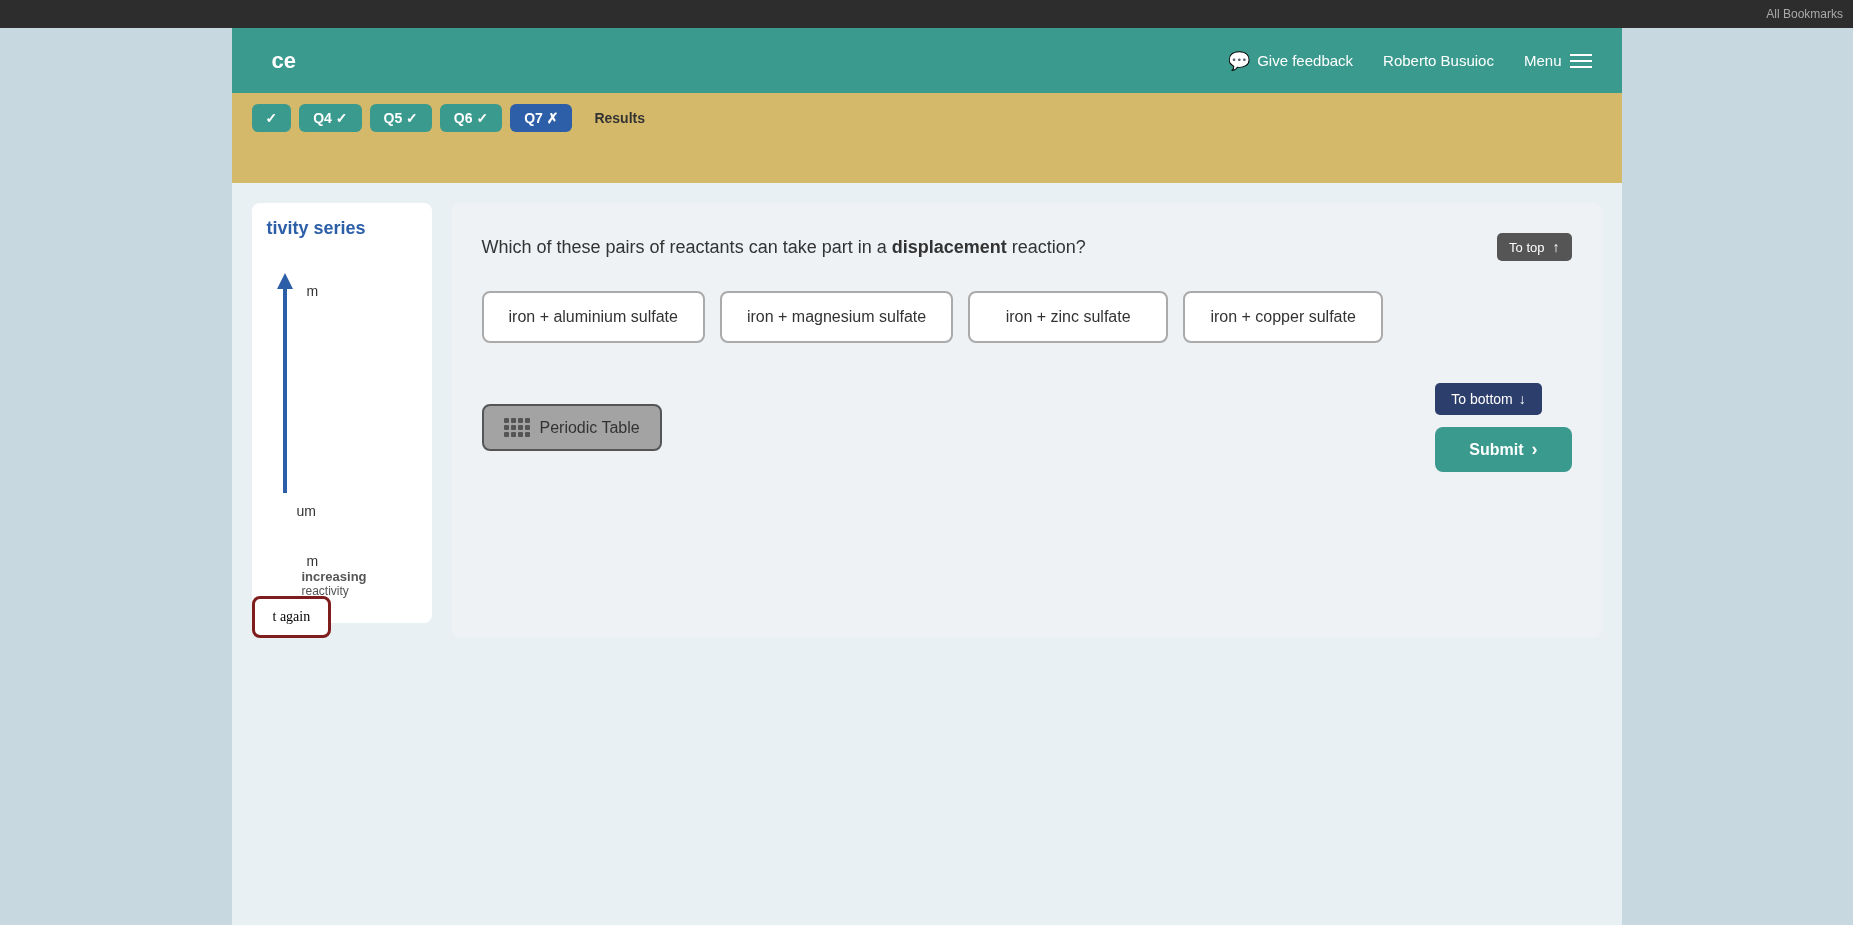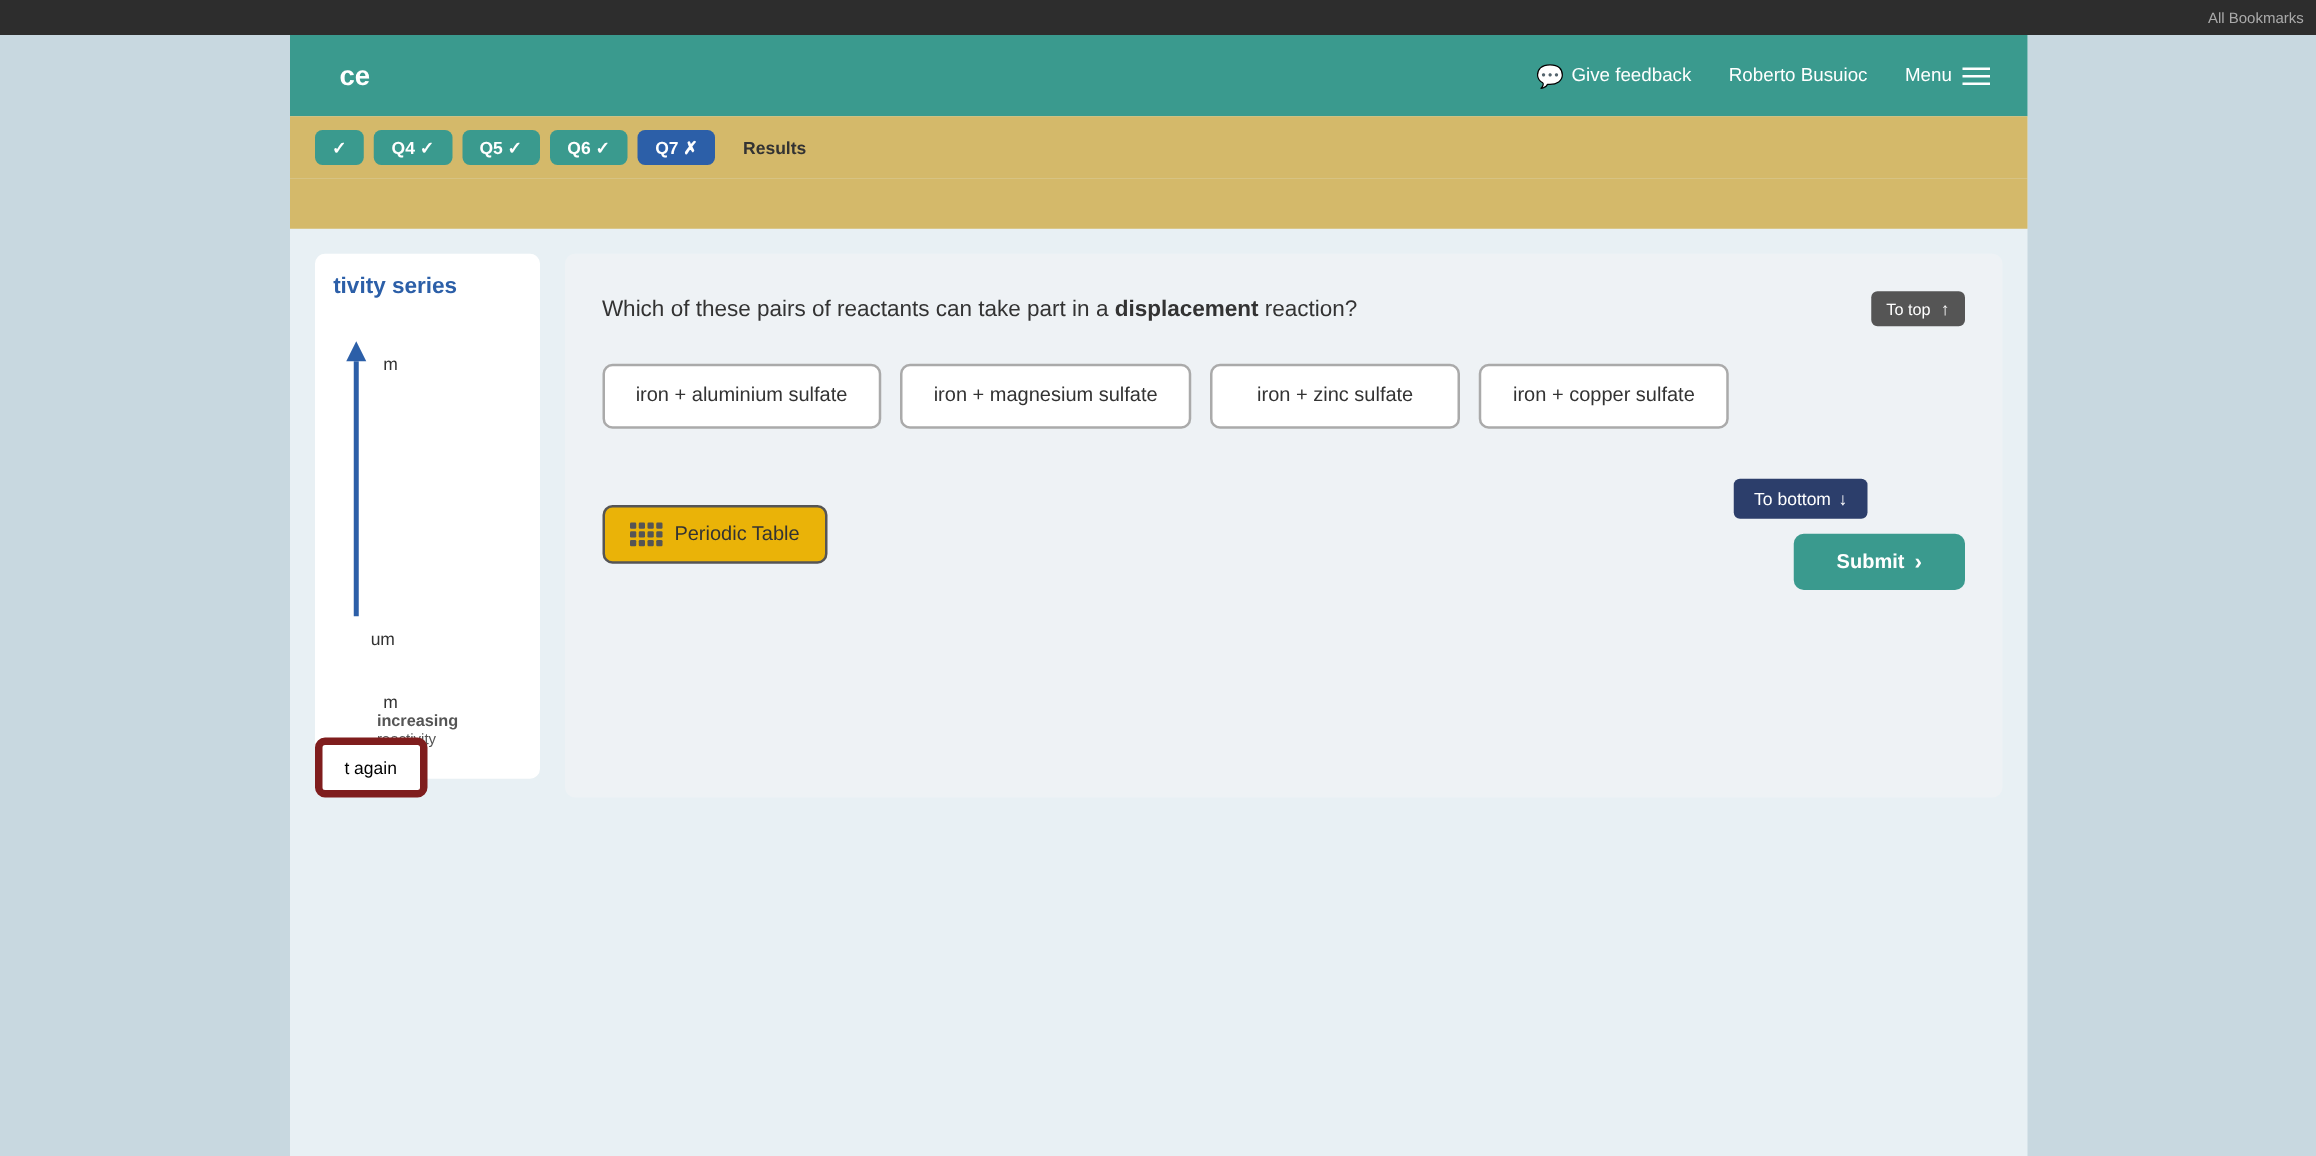--- a/index.html
+++ b/index.html
@@ -209,21 +209,21 @@
 
     
     .bottom-row {
       display: flex;
       align-items: center;
       justify-content: space-between;
       margin-top: 20px;
     }
     .periodic-table-btn {
       border: 2px solid #555;
-      background: #eab308;
+      background: #a3a3a3;
       border-radius: 8px;
       padding: 12px 20px;
       font-size: 16px;
       color: #333;
       cursor: pointer;
       display: flex;
       align-items: center;
       gap: 10px;
     }
     .grid-icon {
@@ -263,37 +263,37 @@
       color: white;
       border: none;
       border-radius: 8px;
       padding: 12px 34px;
       font-size: 16px;
       font-weight: 600;
       cursor: pointer;
       display: flex;
       align-items: center;
       gap: 8px;
-      margin-left: 48px;
     }
     .submit-btn .chevron {
       font-size: 18px;
     }
 
     
     .try-again-btn {
       position: absolute;
       bottom: 20px;
       left: 20px;
-      border: 6px solid #7f1d1d;
+      border: 3px solid #7f1d1d;
       background: white;
       border-radius: 8px;
       padding: 10px 18px;
       font-size: 14px;
       cursor: pointer;
+      font-family: Liberation Serif, serif;
     }
 
     
     .main-bg {
       background: #eef2f5;
     }
   </style>
 </head>
 <body>
 

